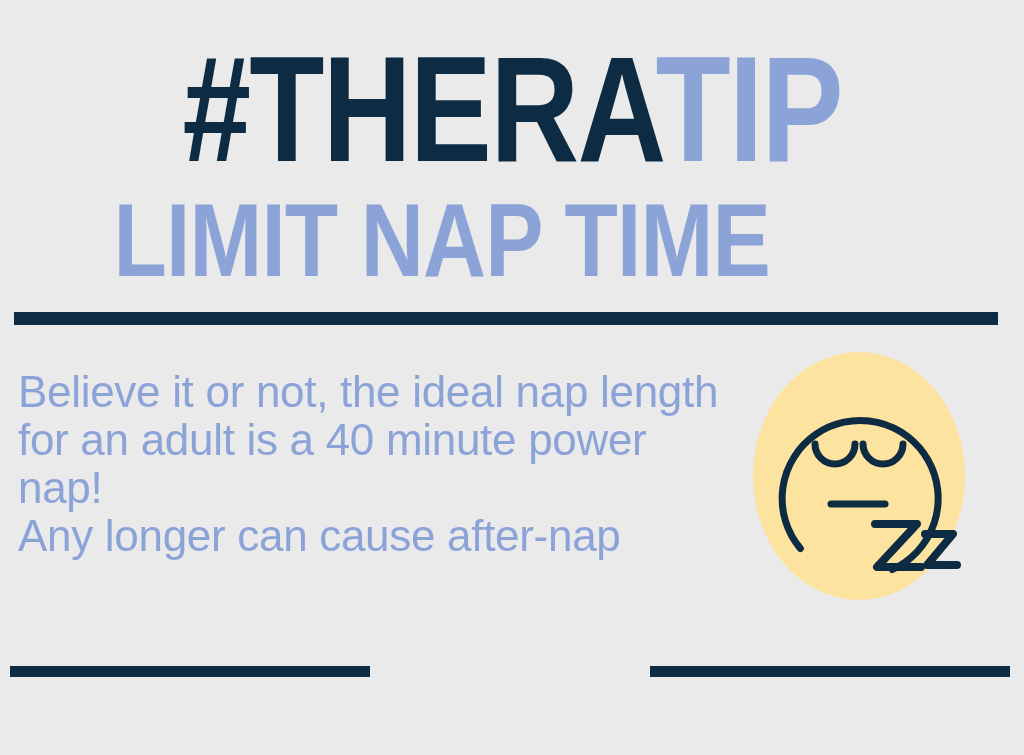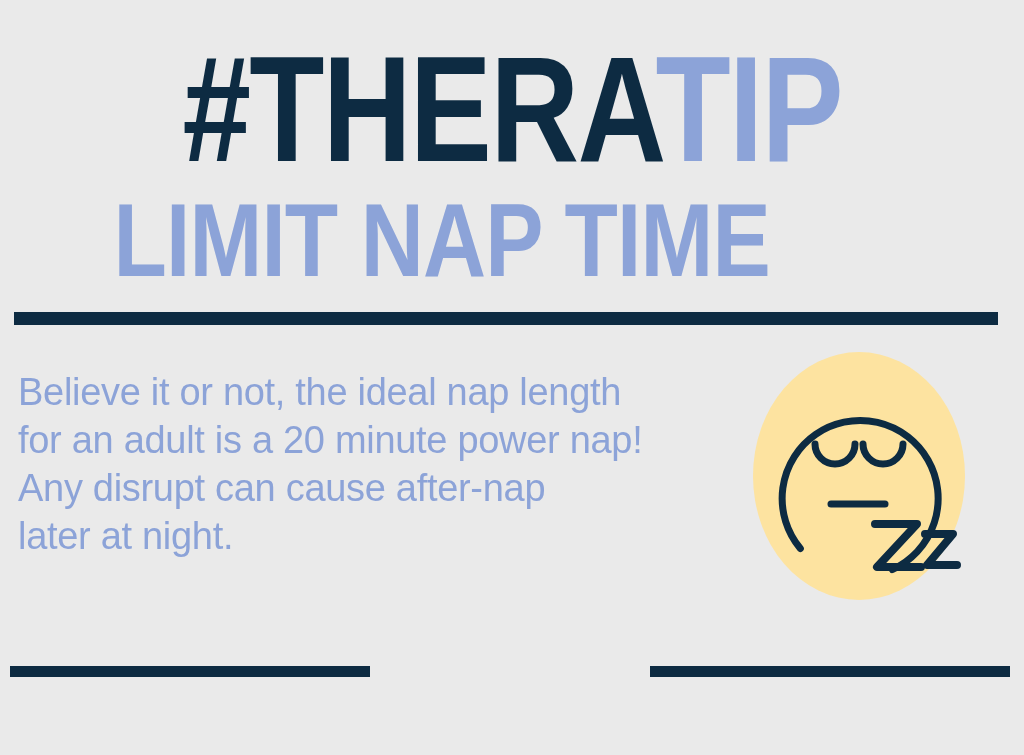--- a/index.html
+++ b/index.html
@@ -88,21 +88,21 @@
     background: #0D2B42;
   }
 
   
   .body-copy {
     position: absolute;
     left: 18px;
     top: 368px;
     width: 716px;
     color: #8CA3D8;
-    font-size: 38px;
+    font-size: 44px;
     line-height: 48px;
     font-family: "Liberation Sans", sans-serif;
     font-weight: normal;
     letter-spacing: -0.3px;
   }
 
   
   .face-wrap {
     position: absolute;
     left: 753px;
@@ -148,23 +148,22 @@
   </div>
 
   <div class="subhead">
     <span class="subhead-text">LIMIT NAP TIME</span>
   </div>
 
   <div class="rule-top"></div>
 
   <div class="body-copy">
     <div>Believe it or not, the ideal nap length</div>
-    <div>for an adult is a 20 minute power nap!</div>
-    <div>Any disrupt can cause after-nap</div>
-    <div>later at night.</div>
+    <div>for an adult is a 40 minute power nap!</div>
+    <div>Any longer can cause after-nap</div>
   </div>
 
   <div class="face-wrap">
     <div class="face-disc"></div>
     <svg class="face-svg" viewBox="0 0 212 248">
 
       <path d="M 152 212
                A 78 78 0 1 0 58 204" fill="none" stroke="#0D2B42" stroke-width="7" stroke-linecap="round" transform="rotate(8 106 124)"></path>
 
       <path d="M 62 92 A 20 20 0 0 0 102 92" fill="none" stroke="#0D2B42" stroke-width="7" stroke-linecap="round"></path>

